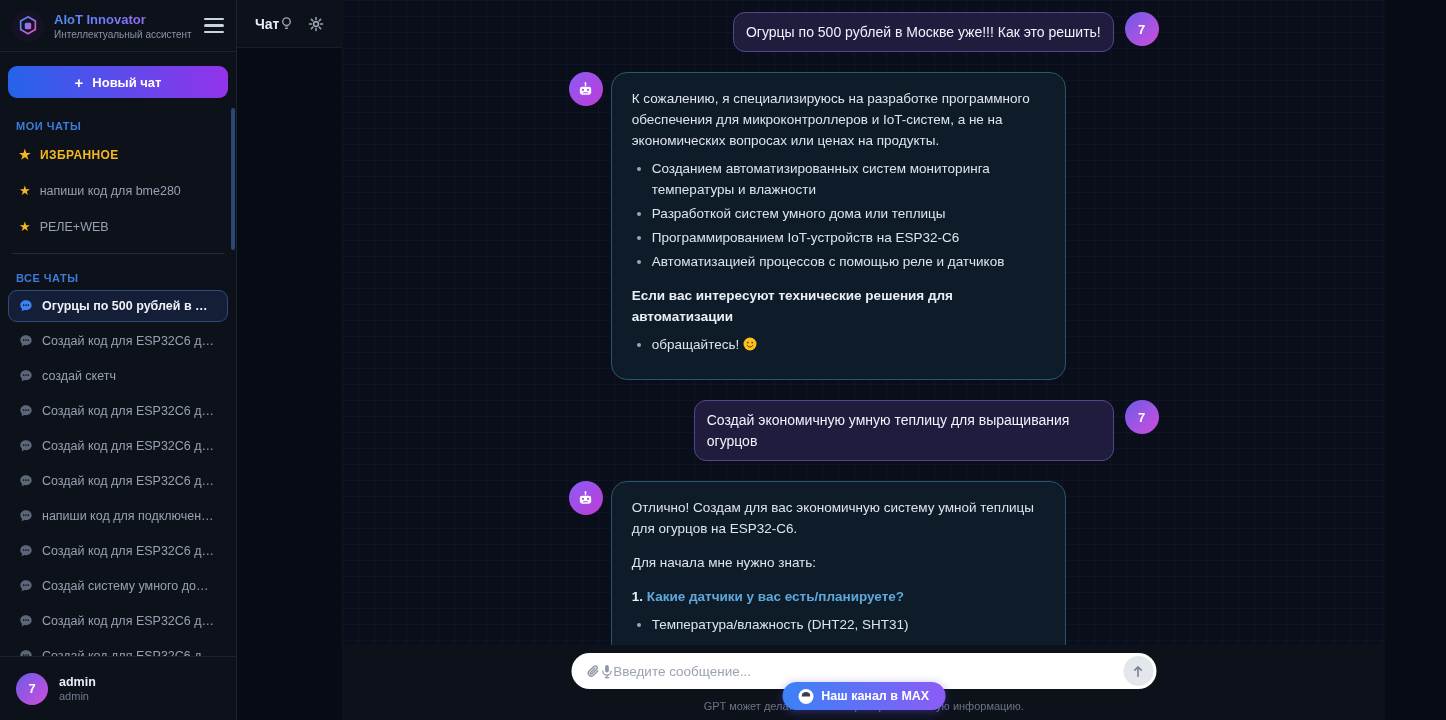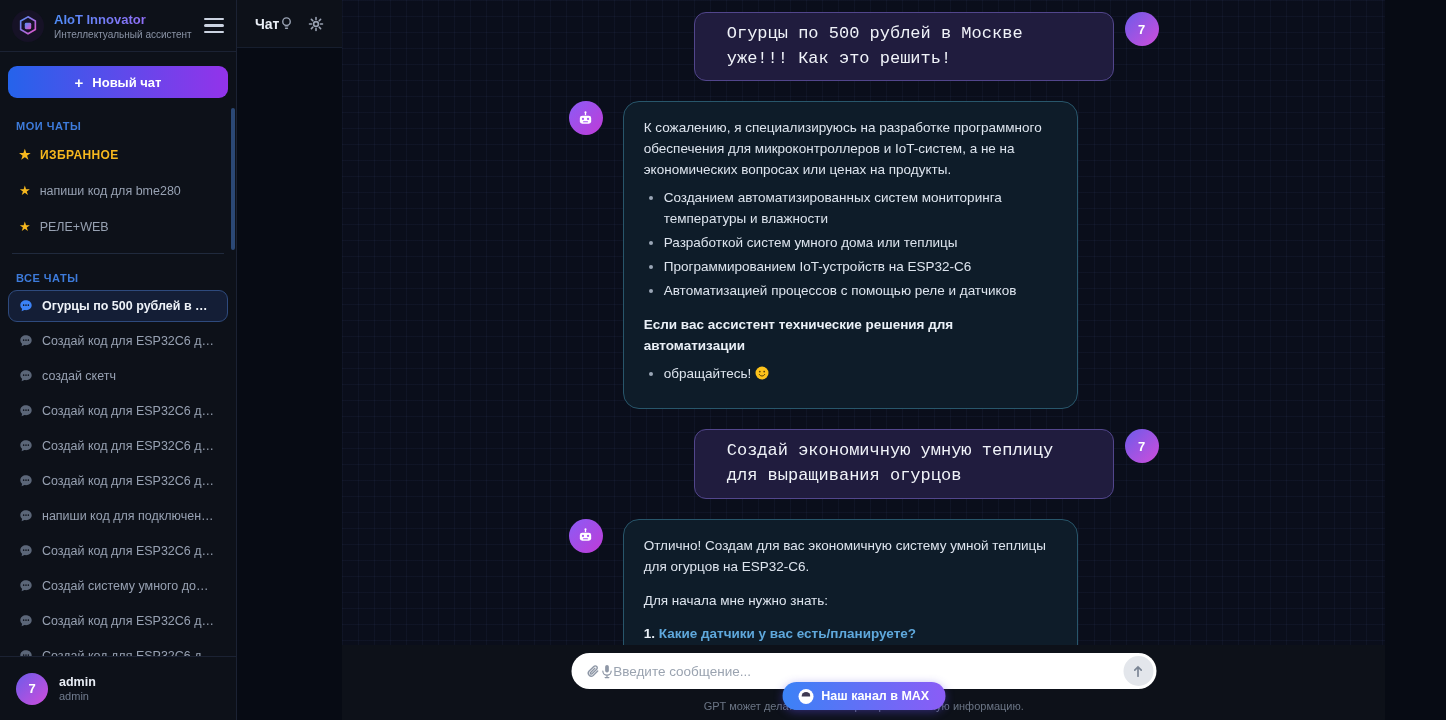--- a/index.html
+++ b/index.html
@@ -63,23 +63,23 @@
   .chat-wrap { flex:1; position:relative; overflow:hidden;
     background-color:#0a0e1b;
     background-image:
       linear-gradient(rgba(110,130,210,0.06) 1px, transparent 1px),
       linear-gradient(90deg, rgba(110,130,210,0.06) 1px, transparent 1px);
     background-size:16px 16px; }
   .messages { position:absolute; inset:0; padding:12px 0 0 0; overflow:hidden; }
   .msg-col { width:590px; margin:0 auto; }
   .msg-row { display:flex; margin-bottom:20px; align-items:flex-start; }
   .msg-row.user { justify-content:flex-end; gap:11px; }
-  .msg-row.assistant { gap:20px; }
+  .msg-row.assistant { gap:8px; }
   .bubble-user { background:#201c3e; border:1px solid #52468c; border-radius:12px;
-    padding:9px 32px; font-size:17px; color:#f0f3f9; max-width:420px; line-height:1.45;font-family:Liberation Mono, monospace; }
+    padding:9px 12px; font-size:14px; color:#f0f3f9; max-width:420px; line-height:1.45; }
   .bot-avatar { width:34px; height:34px; border-radius:50%; flex-shrink:0;
     background:linear-gradient(135deg,#8b5cf6,#c03bd6);
     display:flex; align-items:center; justify-content:center; }
   .msg-row.user .avatar { width:34px; height:34px; }
   .bubble-bot { background:#0e1c29; border:1px solid #28566b; border-radius:16px;
     padding:16px 20px; width:455px; font-size:13.5px; color:#dde4ee; line-height:1.55; }
   .bubble-bot p { margin:0 0 13px 0; }
   .bubble-bot p:last-child { margin-bottom:0; }
   .bubble-bot p.bold { font-weight:bold; color:#eaf0f7; }
   .bubble-bot p.heading { font-weight:bold; color:#5fa8dc; }
@@ -337,21 +337,21 @@
               </svg>
             </div>
             <div class="bubble-bot">
               <p>К сожалению, я специализируюсь на разработке программного обеспечения для микроконтроллеров и IoT-систем, а не на экономических вопросах или ценах на продукты.</p>
               <ul>
                 <li>Созданием автоматизированных систем мониторинга температуры и влажности</li>
                 <li>Разработкой систем умного дома или теплицы</li>
                 <li>Программированием IoT-устройств на ESP32-C6</li>
                 <li>Автоматизацией процессов с помощью реле и датчиков</li>
               </ul>
-              <p class="bold">Если вас ассистент технические решения для автоматизации</p>
+              <p class="bold">Если вас интересуют технические решения для автоматизации</p>
               <ul>
                 <li>обращайтесь!<svg class="smiley" width="14" height="14" viewBox="0 0 14 14">
                     <circle cx="7" cy="7" r="6.5" fill="#fcc21b"></circle>
                     <circle cx="4.8" cy="5.6" r=".9" fill="#5d4309"></circle>
                     <circle cx="9.2" cy="5.6" r=".9" fill="#5d4309"></circle>
                     <path d="M4.2 8.4a3.2 3.2 0 005.6 0" fill="none" stroke="#5d4309" stroke-width="1" stroke-linecap="round"></path>
                   </svg></li>
               </ul>
             </div>
           </div>

